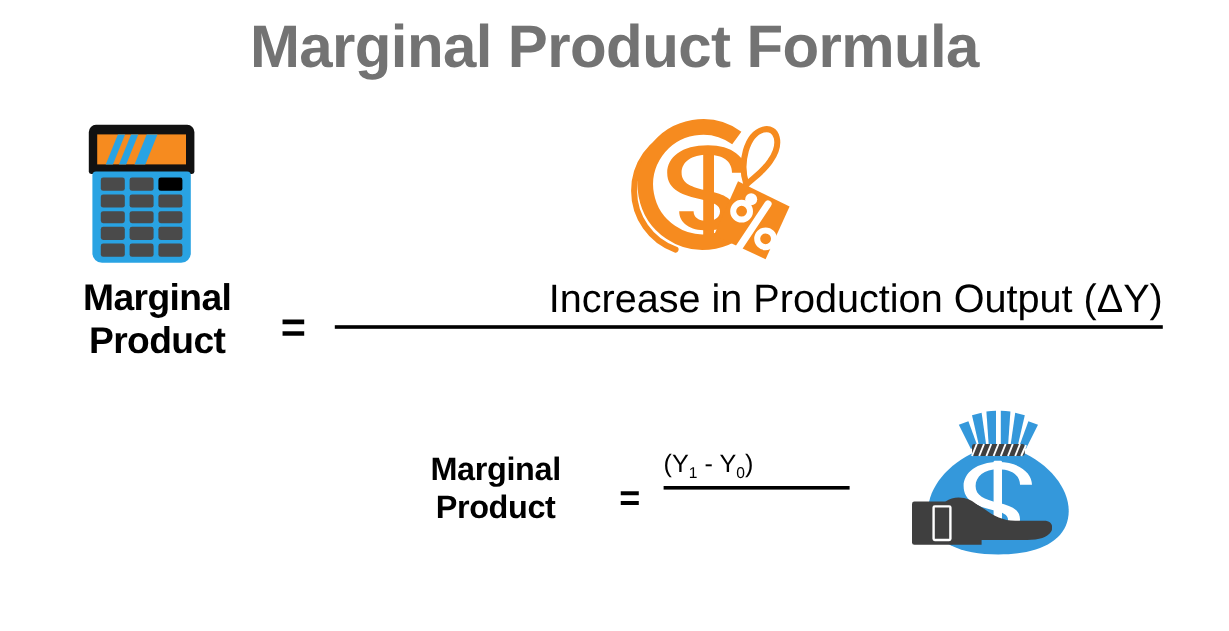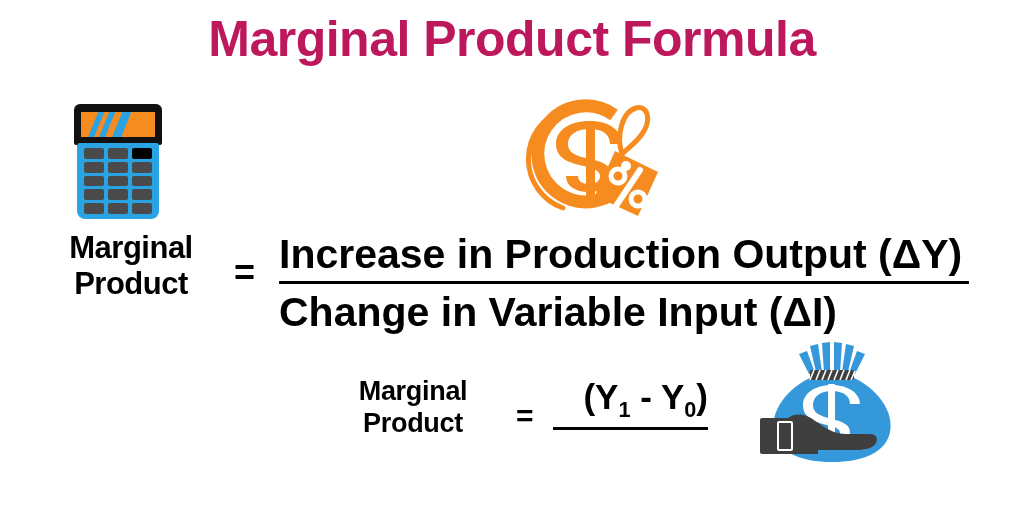--- a/index.html
+++ b/index.html
@@ -18,21 +18,21 @@
 
   
   #page-title {
     position: absolute;
     top: 8px;
     left: 0;
     width: 1024px;
     text-align: center;
     font-size: 50px;
     font-weight: bold;
-    color: #be185d;
+    color: #737373;
     letter-spacing: -0.5px;
     line-height: 1.25;
     white-space: nowrap;
   }
 
   
   #calculator-icon {
     position: absolute;
     left: 74px;
     top: 104px;
@@ -122,23 +122,23 @@
     font-weight: bold;
   }
   #fraction-1 {
     position: absolute;
     left: 243px;
     top: 0px;
     width: 690px;
   }
   #fraction-1 .frac-num,
   #fraction-1 .frac-den {
-    text-align: left;
-    font-size: 41px;
-    font-weight: bold;
+    text-align: right;
+    font-size: 33px;
+    font-weight: normal;
     line-height: 1.28;
     white-space: nowrap;
   }
   #fraction-1 .frac-bar {
     height: 3px;
     background: #000000;
     margin: 1px 0 2px 0;
   }
 
   
@@ -168,23 +168,23 @@
     font-weight: bold;
   }
   #fraction-2 {
     position: absolute;
     left: 235px;
     top: 0px;
     width: 155px;
   }
   #fraction-2 .frac-num,
   #fraction-2 .frac-den {
-    text-align: right;
-    font-size: 35px;
-    font-weight: bold;
+    text-align: left;
+    font-size: 21px;
+    font-weight: normal;
     line-height: 1.42;
     white-space: nowrap;
   }
   #fraction-2 .frac-bar {
     height: 3px;
     background: #000000;
     margin: 1px 0 2px 0;
   }
   .sub { font-size: 0.62em; vertical-align: sub; }
 
@@ -264,21 +264,20 @@
 
 <div id="main-formula">
   <div id="mp-label-1">
     <div>Marginal</div>
     <div>Product</div>
   </div>
   <div id="equals-1">=</div>
   <div id="fraction-1">
     <div class="frac-num">Increase in Production Output (ΔY)</div>
     <div class="frac-bar"></div>
-    <div class="frac-den">Change in Variable Input (ΔI)</div>
   </div>
 </div>
 
 <div id="sub-formula">
   <div id="mp-label-2">
     <div>Marginal</div>
     <div>Product</div>
   </div>
   <div id="equals-2">=</div>
   <div id="fraction-2">

